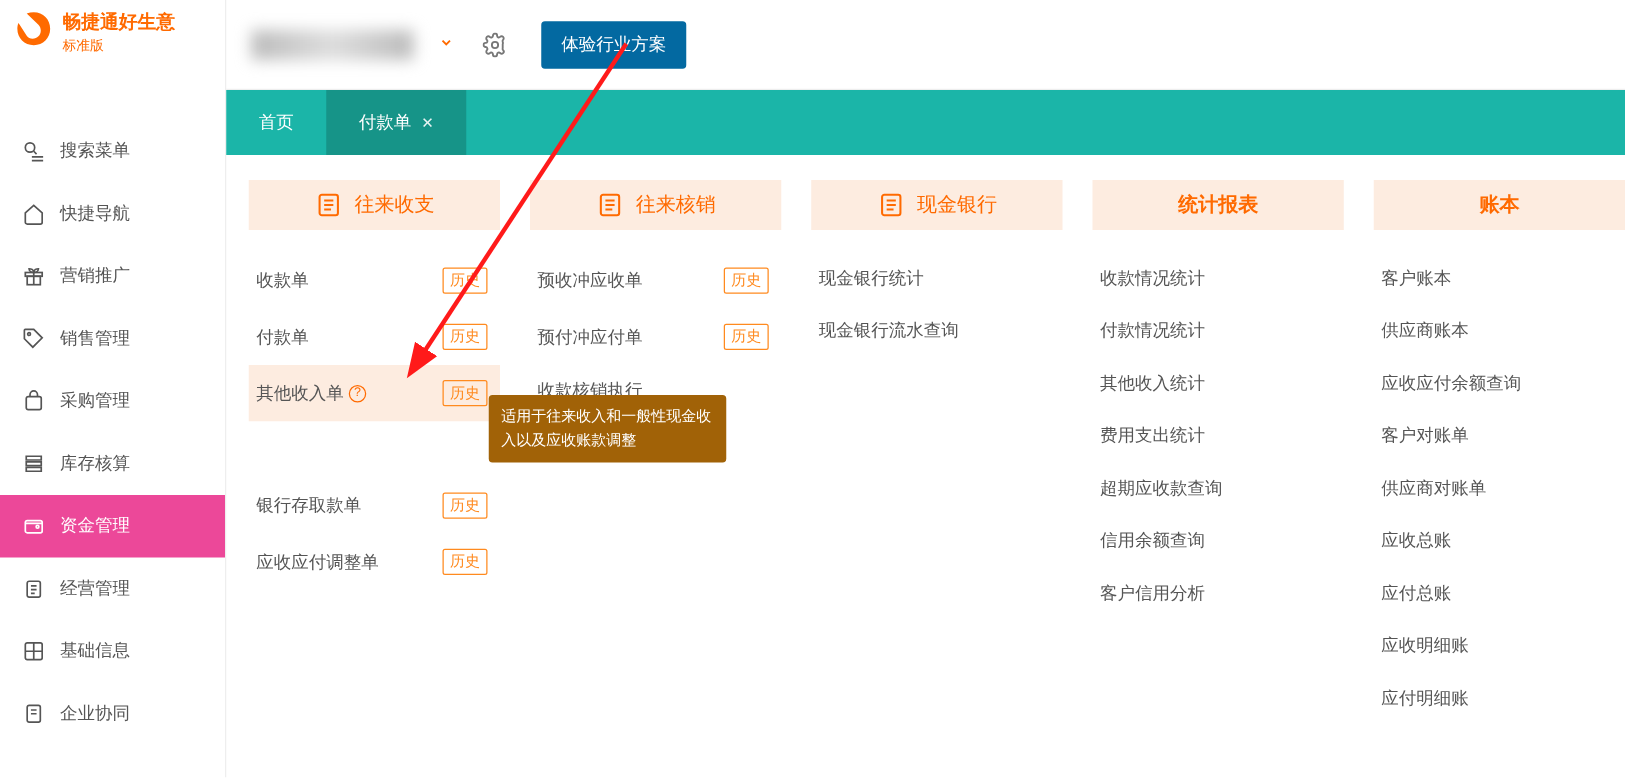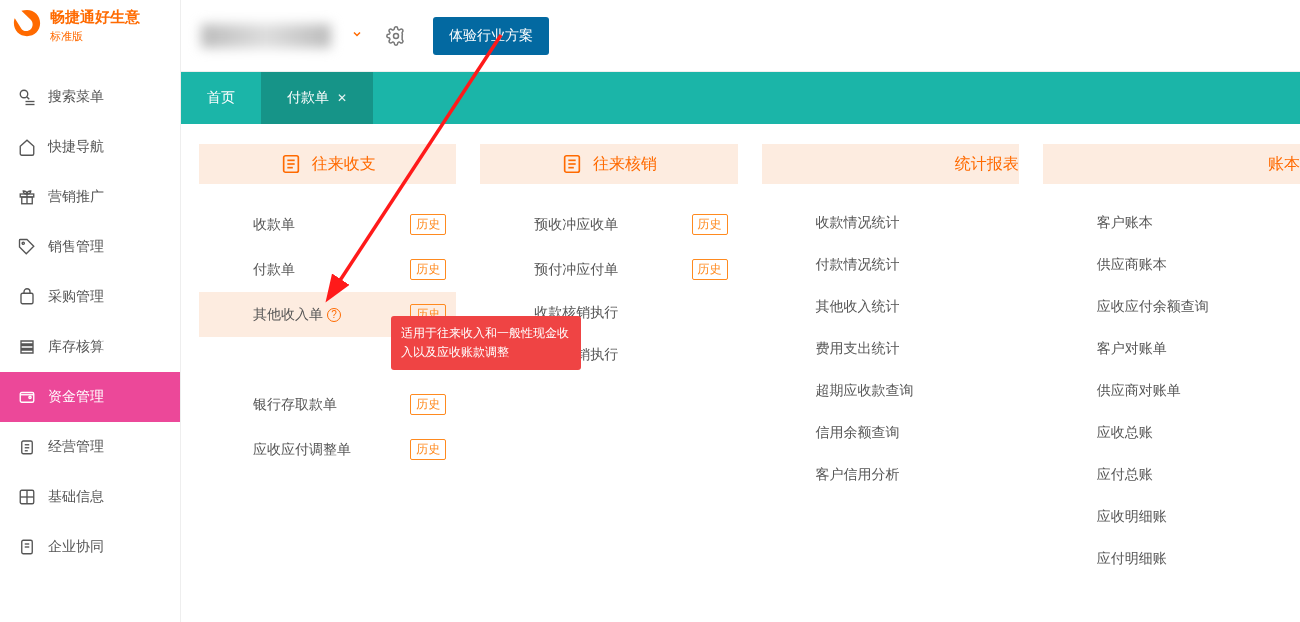--- a/index.html
+++ b/index.html
@@ -1,20 +1,20 @@
 <!DOCTYPE html>
 <html><head>
 <meta charset="utf-8">
 <style>
 * { box-sizing: border-box; margin: 0; padding: 0; }
 body { font-family: "Microsoft YaHei", -apple-system, sans-serif; font-size: 14px; color: #333; background: #fff; width: 1300px; height: 622px; overflow: hidden; }
 
 
 .app { display: flex; width: 100%; height: 100%; }
-.sidebar { width: 181px; background: #fff; border-right: 1px solid #eee; display: flex; flex-direction: column; }
+.sidebar { width: 181px; background: #fff; border-right: 1px solid #eee; display: flex; flex-direction: column; gap: 24px; }
 .logo-area { height: 72px; padding: 8px 12px; display: flex; align-items: flex-start; gap: 8px; }
 .logo-mark { width: 30px; height: 30px; color: #ff6a00; }
 .logo-text { display: flex; flex-direction: column; }
 .logo-title { color: #ff6a00; font-weight: 700; font-size: 15px; }
 .logo-sub { color: #ff6a00; font-size: 11px; margin-top: 2px; }
 
 .nav { flex: 1; }
 .nav-item { display: flex; align-items: center; gap: 12px; height: 50px; padding: 0 18px; color: #555; cursor: pointer; }
 .nav-item.active { background: #ec4899; color: #fff; }
 .nav-icon { width: 18px; height: 18px; display: inline-flex; align-items: center; justify-content: center; flex-shrink: 0; }
@@ -30,31 +30,31 @@
 
 .tabs { height: 52px; background: #1bb5a8; display: flex; align-items: stretch; }
 .tab { display: flex; align-items: center; padding: 0 26px; color: #fff; font-size: 14px; cursor: pointer; gap: 8px; }
 .tab.active { background: #169488; }
 .tab-close { font-size: 12px; opacity: .9; cursor: pointer; }
 
 .content { flex: 1; padding: 20px 0 20px 18px; overflow: auto; }
 .cols { display: flex; gap: 24px; }
 .col { flex: 1; min-width: 195px; }
 .col-header { height: 40px; background: #fdece0; display: flex; align-items: center; justify-content: center; gap: 10px; color: #ff6a00; font-size: 16px; font-weight: 500; margin-bottom: 18px; }
-.col-header.noicon { justify-content: flex-end; }
+.col-header.noicon { justify-content: center; font-weight: bold; }
 .col-icon { width: 22px; height: 22px; color: #ff6a00; }
 
 .item-row { display: flex; align-items: center; justify-content: space-between; padding: 12px 10px 12px 6px; font-size: 14px; color: #555; cursor: pointer; }
 .item-row.highlight { background: #fdece0; }
-.item-left { display: flex; align-items: center; gap: 4px; margin-left: 48px; }
+.item-left { display: flex; align-items: center; gap: 4px; }
 .q-icon { width: 14px; height: 14px; border: 1px solid #ff6a00; color: #ff6a00; border-radius: 50%; font-size: 10px; display: inline-flex; align-items: center; justify-content: center; }
 .hist-badge { border: 1px solid #ff8a1f; color: #ff8a1f; font-size: 12px; padding: 1px 5px; border-radius: 2px; }
 
 
-.tooltip { position: absolute; left: 210px; top: 316px; width: 190px; background: #ef4444; color: #fff; font-size: 12px; line-height: 1.6; padding: 8px 10px; border-radius: 3px; z-index: 50; }
+.tooltip { position: absolute; left: 210px; top: 316px; width: 190px; background: #a16207; color: #fff; font-size: 12px; line-height: 1.6; padding: 8px 10px; border-radius: 3px; z-index: 50; }
 
 
 .arrow-svg { position: absolute; left: 0; top: 0; pointer-events: none; z-index: 40; }
 </style>
 </head>
 <body>
 
 <div class="app">
 
   <aside class="sidebar">
@@ -274,20 +274,41 @@
                 <span>收款核销执行</span>
               </span>
             </div>
             <div class="item-row">
               <span class="item-left">
                 <span>付款核销执行</span>
               </span>
             </div>
           </div>
           <div class="col">
+            <div class="col-header">
+              <span class="col-icon"><svg viewBox="0 0 24 24" width="22" height="22" fill="none" stroke="currentColor" stroke-width="1.8">
+                  <rect x="4" y="3" width="16" height="18" rx="2"></rect>
+                  <line x1="8" y1="8" x2="16" y2="8"></line>
+                  <line x1="8" y1="12" x2="16" y2="12"></line>
+                  <line x1="8" y1="16" x2="14" y2="16"></line>
+                </svg></span>
+              <span>现金银行</span>
+            </div>
+            <div class="item-row">
+              <span class="item-left">
+                <span>现金银行统计</span>
+              </span>
+            </div>
+            <div class="item-row">
+              <span class="item-left">
+                <span>现金银行流水查询</span>
+              </span>
+            </div>
+          </div>
+          <div class="col">
             <div class="col-header noicon">
               <span>统计报表</span>
             </div>
             <div class="item-row">
               <span class="item-left">
                 <span>收款情况统计</span>
               </span>
             </div>
             <div class="item-row">
               <span class="item-left">

